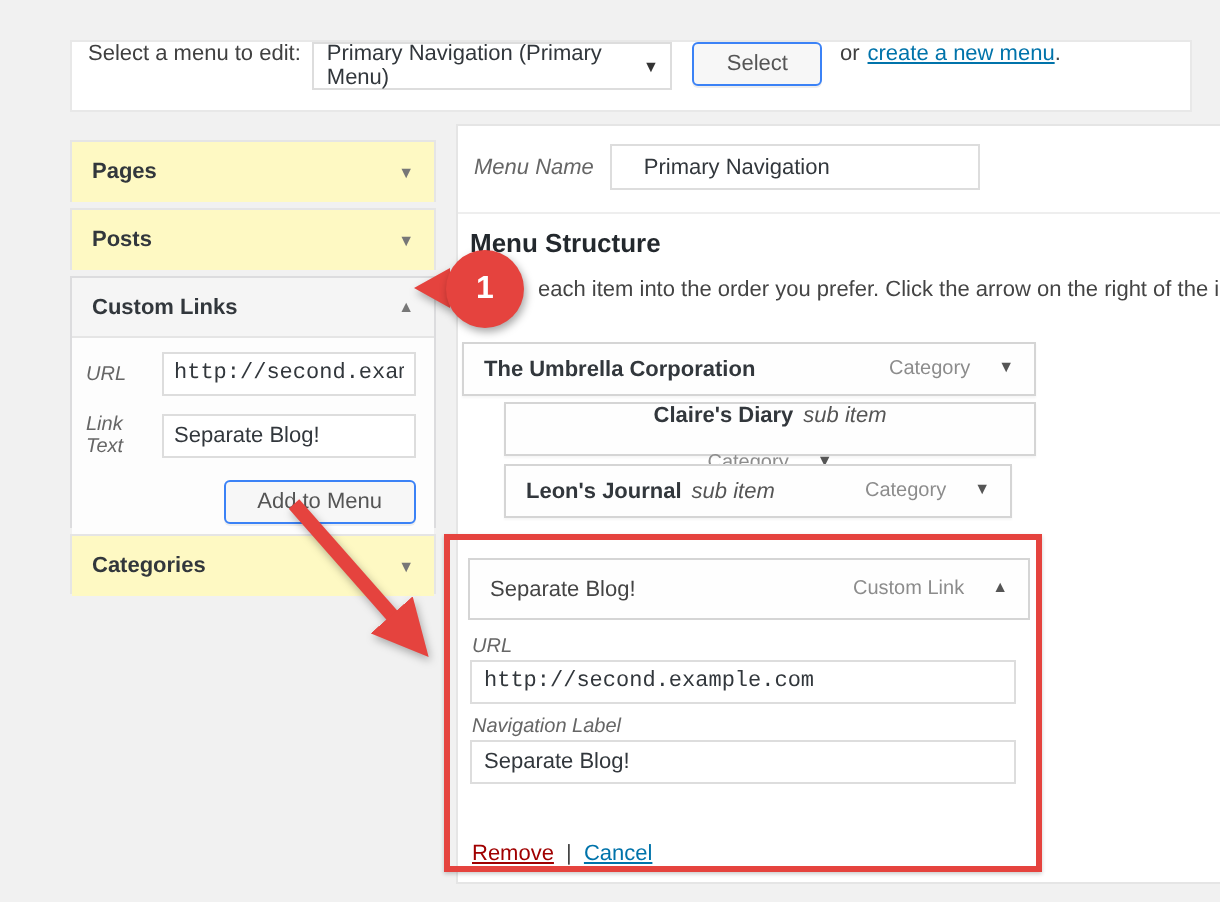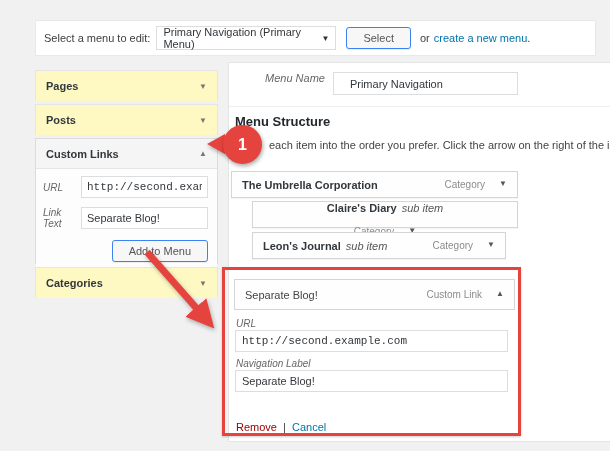--- a/index.html
+++ b/index.html
@@ -11,37 +11,37 @@
     font-size:11px;
     color:#444;
     overflow:hidden;
   }
   .mono { font-family:"Liberation Mono","DejaVu Sans Mono",monospace; }
 
   
   .top-bar {
     position:absolute; left:35px; top:20px; width:561px; height:36px;
     background:#fff; border:1px solid #e8e8e8;
-    display:flex; align-items:center; padding-left:8px;
+    display:flex; align-items:flex-start; padding-left:8px;
   }
   .top-bar label { color:#404040; margin-right:6px; }
   .menu-select {
     width:180px; height:24px; background:#fff; border:1px solid #ddd;
     display:flex; align-items:center; padding:0 6px; color:#32373c;
     justify-content:space-between; cursor:pointer;
   }
   .menu-select .caret { font-size:8px; color:#333; }
   .btn {
     background:#f7f7f7; border:1px solid #3b82f6; border-radius:3px;
     color:#555; padding:4px 16px; cursor:pointer; font-size:11px;
     box-shadow:0 1px 0 #eee;
   }
   .top-bar .btn { margin-left:10px; }
   .or-text { margin-left:9px; color:#404040; }
-  a.link { color:#0073aa; cursor:pointer; }
+  a.link { color:#0073aa; text-decoration:underline; cursor:pointer; }
 
   
   .panel {
     position:absolute; left:35px; width:183px;
     background:#fff; border:1px solid #e5e5e5;
   }
   .panel-header {
     height:30px; display:flex; align-items:center; justify-content:space-between;
     padding:0 10px; cursor:pointer; background:#fef9c3;
   }
@@ -60,21 +60,21 @@
     flex:1; height:22px; border:1px solid #ddd; background:#fff;
     font-size:11px; padding:0 5px; color:#32373c; min-width:0;
   }
   .add-row { display:flex; justify-content:flex-end; margin-top:11px; }
 
   
   .editor {
     position:absolute; left:228px; top:62px; width:382px; height:380px;
     background:#fff; border:1px solid #e5e5e5; border-right:none;
   }
-  .menu-name-row { position:absolute; left:8px; top:9px; display:flex; align-items:flex-start;margin-left:28px; }
+  .menu-name-row { position:absolute; left:8px; top:9px; display:flex; align-items:center; }
   .menu-name-row .flabel { font-style:italic; color:#666; margin-right:8px; }
   .menu-name-row input {
     width:185px; height:23px; border:1px solid #ddd; background:#fff;
     font-size:11px; padding:0 16px; color:#32373c;
   }
   .editor-divider { position:absolute; left:0; top:43px; width:100%; border-top:1px solid #eee; }
   .structure-heading { position:absolute; left:6px; top:51px; font-size:13px; font-weight:bold; color:#23282d; }
   .instructions {
     position:absolute; left:40px; top:76px; width:340px;
     white-space:nowrap; overflow:hidden; color:#444;
@@ -107,21 +107,21 @@
     border:1px solid #ddd; background:#fff; font-size:11px; padding:0 6px; color:#32373c;
   }
   #exp-url-label { top:255px; }
   #exp-url-input { top:267px; }
   #exp-nav-label { top:295px; }
   #exp-nav-input { top:307px; }
   .move-row { position:absolute; left:7px; top:337px; font-style:italic; }
   .move-row .mlabel { color:#555; margin-right:6px; }
   .move-row a { margin-right:9px; font-style:italic; }
   .action-row { position:absolute; left:7px; top:358px; }
-  a.remove-link { color:#a00000; cursor:pointer; }
+  a.remove-link { color:#a00000; text-decoration:underline; cursor:pointer; }
   .action-sep { color:#444; margin:0 3px; }
 
   
   .red-box {
     position:absolute; left:222px; top:267px; width:299px; height:169px;
     border:3px solid #e5433e; pointer-events:none; z-index:30;
     box-shadow:0 1px 2px rgba(0,0,0,.2);
   }
   .pin {
     position:absolute; left:223px; top:125px; width:39px; height:39px;

